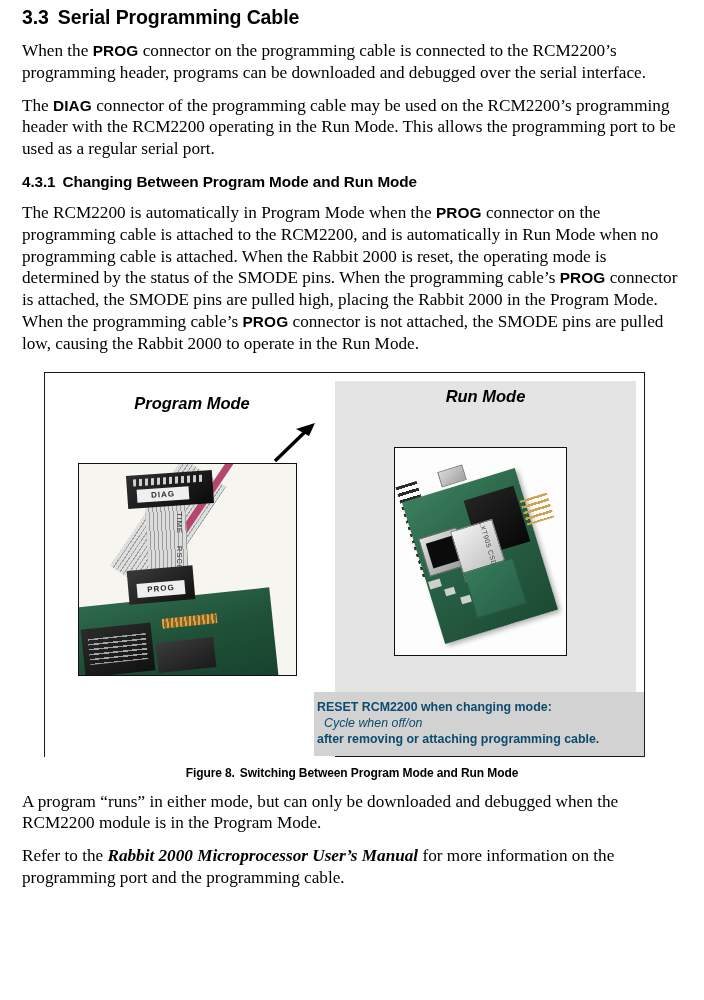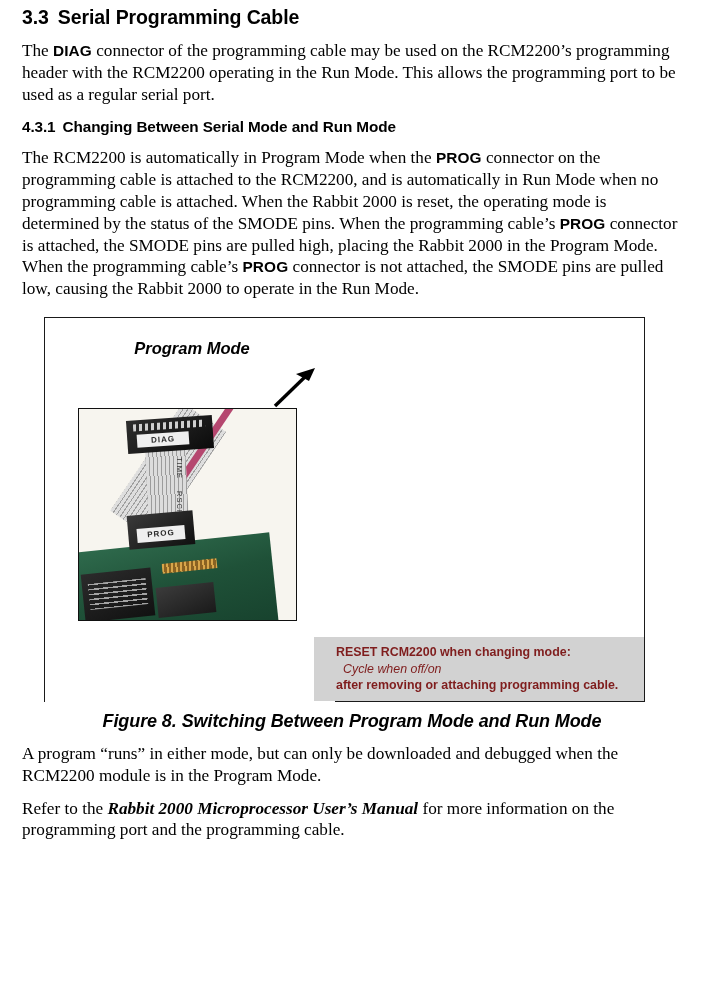--- a/index.html
+++ b/index.html
@@ -252,59 +252,60 @@
     background:linear-gradient(150deg,#357a59,#27614a);
     transform:rotate(-17deg);
     border:1px solid #2a5c43;
   }
 
   
   .callout {
     position:absolute;
     left:269px; bottom:0; right:0;
     background:#d2d2d2;
-    padding:7px 10px 8px 22px;
+    padding:7px 10px 8px 3px;
     font-family:"Liberation Sans", sans-serif;
     font-size:12.4px;
     line-height:16.2px;
-    color:#7f1d1d;
+    color:#0c4a6e;
   }
   .callout .l1 { font-weight:bold; }
   .callout .l2 { padding-left:7px; }
   .callout .l3 { padding-left:7px; font-style:italic; }
   .callout .l4 { font-weight:bold; }
   .callout .it { font-style:italic; }
   .callout .up { font-style:normal; }
   .callout .bd { font-weight:bold; font-style:normal; }
 
   .fig-caption {
     margin-top:9px;
     text-align:center;
     font-family:"Liberation Sans", sans-serif;
-    font-weight:bold; font-style:italic;
-    font-size:18px;
+    font-weight:bold; 
+    font-size:12px;
     letter-spacing:-0.1px;
   }
   .fig-caption .sp { display:inline-block; width:5px; }
 </style>
 </head>
 <body>
 
 <div class="page">
 
   <h2 class="sec-head">
     <span class="num">3.3</span><span>Serial Programming Cable</span>
   </h2>
 
 
+  <p class="body"><span>When the </span><b class="sans">PROG</b><span> connector on the programming cable is connected to the RCM2200’s programming header, programs can be downloaded and debugged over the serial interface.</span></p>
 
   <p class="body"><span>The </span><b class="sans">DIAG</b><span> connector of the programming cable may be used on the RCM2200’s programming header with the RCM2200 operating in the Run Mode. This allows the programming port to be used as a regular serial port.</span></p>
 
   <h3 class="sub-head">
-    <span class="num">4.3.1</span><span>Changing Between Serial Mode and Run Mode</span>
+    <span class="num">4.3.1</span><span>Changing Between Program Mode and Run Mode</span>
   </h3>
 
   <p class="body"><span>The RCM2200 is automatically in Program Mode when the </span><b class="sans">PROG</b><span> connector on the programming cable is attached to the RCM2200, and is automatically in Run Mode when no programming cable is attached. When the Rabbit 2000 is reset, the operating mode is determined by the status of the SMODE pins. When the programming cable’s </span><b class="sans">PROG</b><span> connector is attached, the SMODE pins are pulled high, placing the Rabbit 2000 in the Program Mode. When the programming cable’s </span><b class="sans">PROG</b><span> connector is not attached, the SMODE pins are pulled low, causing the Rabbit 2000 to operate in the Run Mode.</span></p>
 
   <div class="figure-wrap">
     <div class="figure">
 
       <div class="panel-left">
         <div class="mode-title left">Program Mode</div>
 
@@ -327,20 +328,41 @@
           <div class="pl-board"></div>
           <div class="pl-chip"></div>
           <div class="pl-chip-txt"></div>
           <div class="pl-chip2"></div>
           <div class="pl-goldpins"></div>
           <div class="pl-header"></div>
           <div class="pl-prog-lbl">PROG</div>
         </div>
       </div>
 
+      <div class="panel-right">
+        <div class="mode-title right">Run Mode</div>
+
+        <div class="photo-frame photo-right">
+          <div class="pr-bg"></div>
+          <div class="pr-pins"></div>
+          <div class="pr-board"></div>
+          <div class="pr-pins2"></div>
+          <div class="pr-bigchip"></div>
+          <div class="pr-smallchip"></div>
+          <div class="pr-rj45">
+              <div class="hole"></div>
+            </div>
+          <div class="pr-silver"></div>
+          <div class="pr-silver-txt">LXT905 CSD</div>
+          <div class="pr-pad"></div>
+          <div class="pr-cap1"></div>
+          <div class="pr-cap2"></div>
+          <div class="pr-cap3"></div>
+        </div>
+      </div>
 
       <div class="callout">
         <div class="l1">RESET RCM2200 when changing mode:</div>
         <div class="l3">Cycle when off/on</div>
         <div class="l4">after removing or attaching programming cable.</div>
       </div>
 
     </div>
 
     <div class="fig-caption"><span>Figure 8.</span><span class="sp"></span><span>Switching Between Program Mode and Run Mode</span></div>

